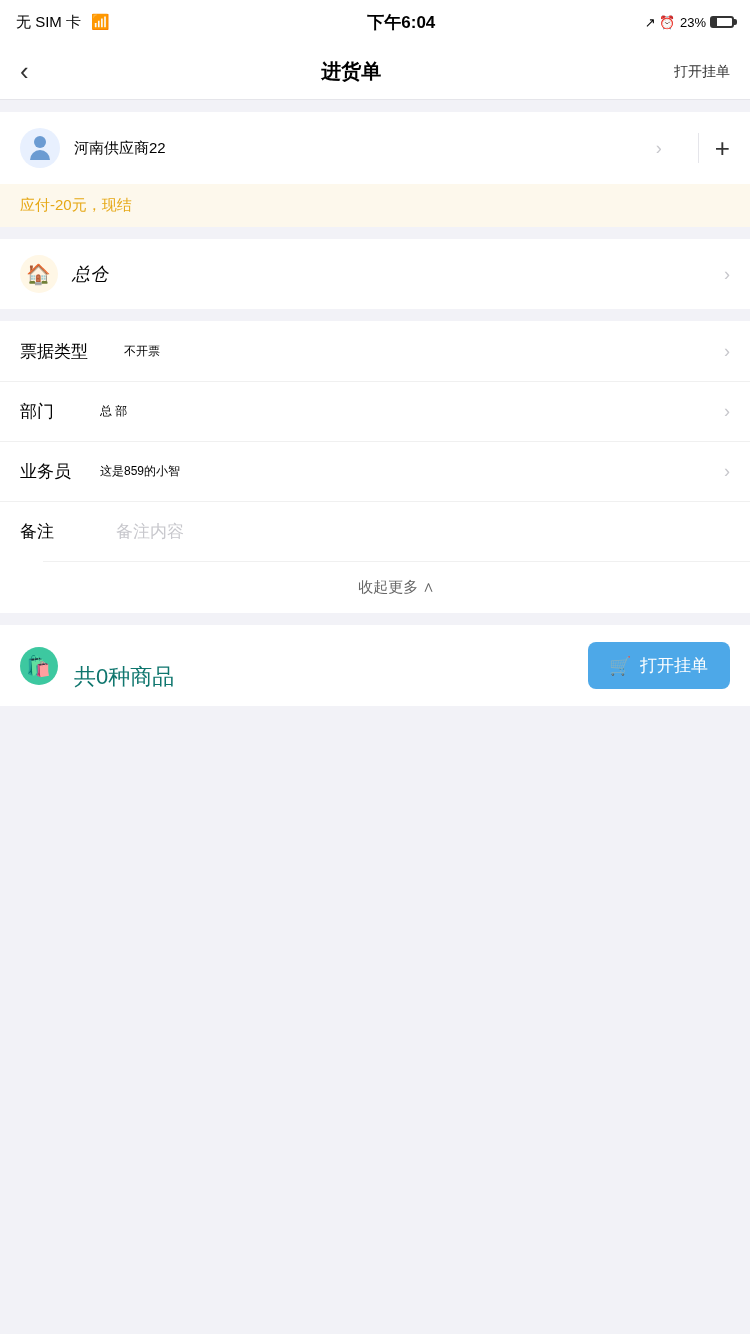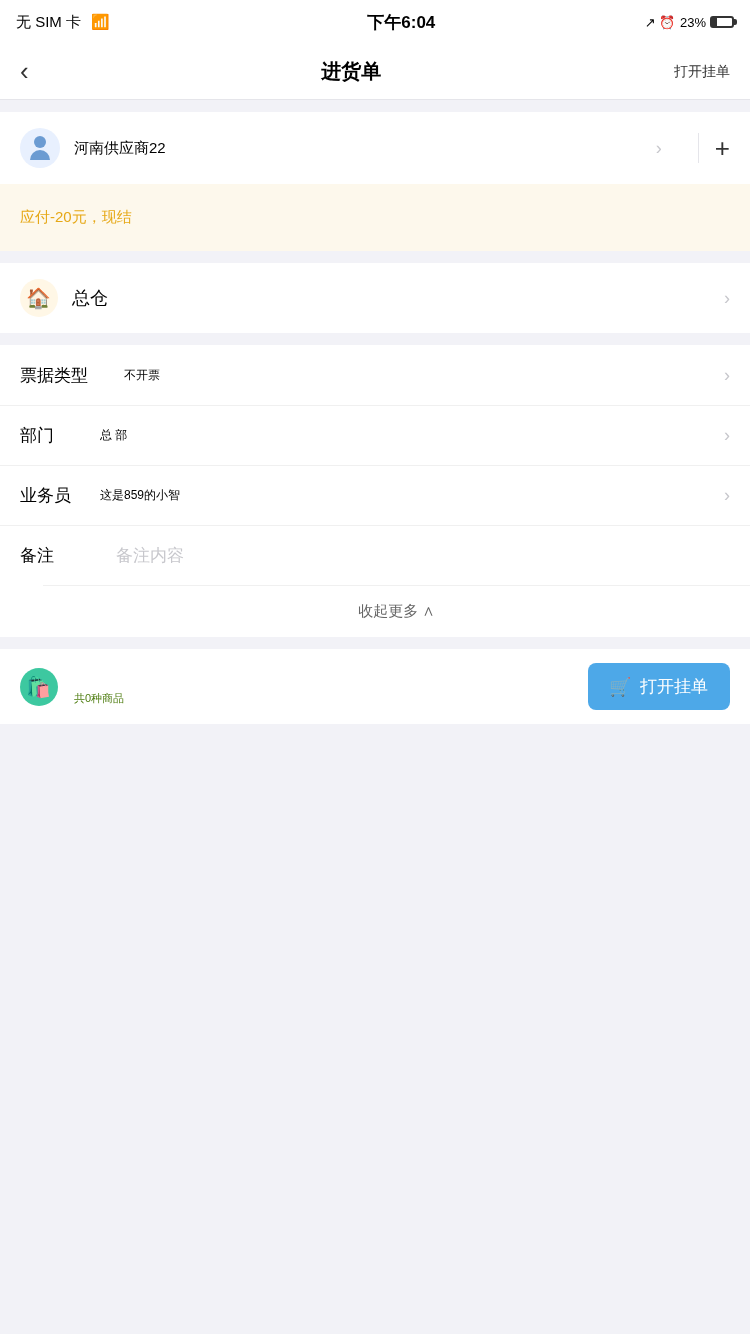--- a/index.html
+++ b/index.html
@@ -143,21 +143,21 @@
     .divider-v {
       width: 1px;
       height: 30px;
       background: #e5e5ea;
       margin: 0 16px;
     }
 
     
     .alert-row {
       background: #fdf8ec;
-      padding: 24px 20px;
+      padding: 12px 20px;
       font-size: 15px;
       color: #e6a817;
     }
 
     
     .warehouse-row {
       background: #fff;
       display: flex;
       align-items: center;
       padding: 16px 20px;
@@ -172,20 +172,21 @@
       justify-content: center;
       margin-right: 14px;
     }
     .warehouse-icon {
       font-size: 20px;
     }
     .warehouse-name {
       font-size: 18px;
       color: #000;
       flex: 1;
+      font-style: italic;
     }
     .chevron {
       color: #c7c7cc;
       font-size: 18px;
     }
 
     
     .form-row {
       background: #fff;
       display: flex;
@@ -242,22 +243,22 @@
       width: 38px;
       height: 38px;
       border-radius: 50%;
       background: #3dc8a0;
       display: flex;
       align-items: center;
       justify-content: center;
       flex-shrink: 0;
     }
     .product-count {
-      font-size: 11px;
-      color: #4d7c0f;
+      font-size: 22px;
+      color: #0f766e;
       flex: 1;
       margin-top: 23px;
     }
     .select-btn {
       background: #4da8e8;
       color: #fff;
       border: none;
       border-radius: 8px;
       padding: 12px 22px;
       font-size: 17px;

